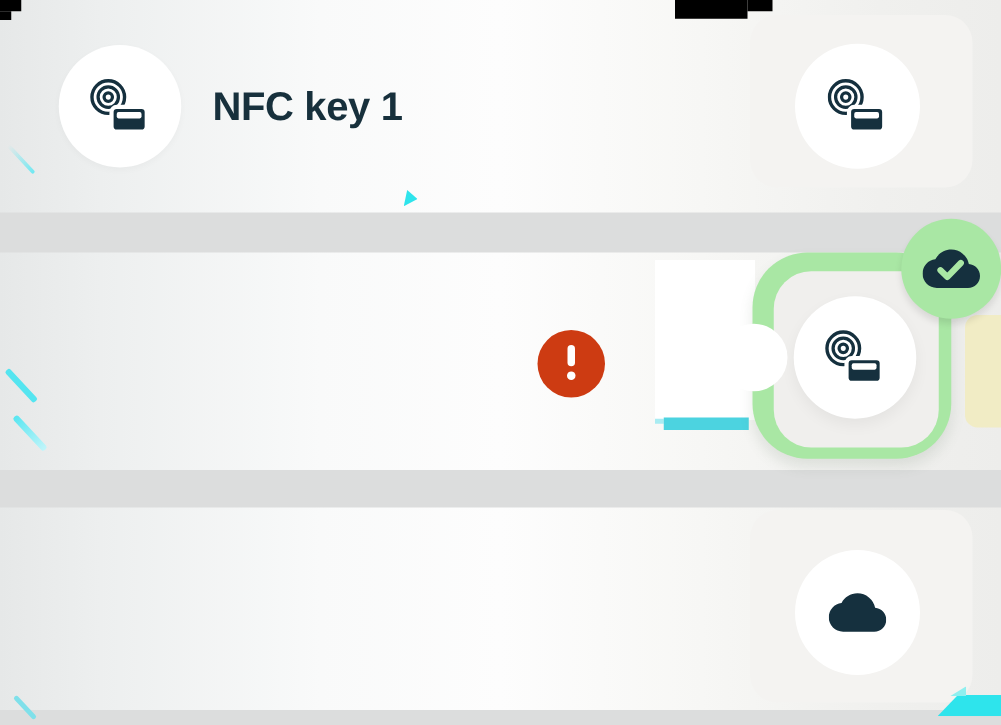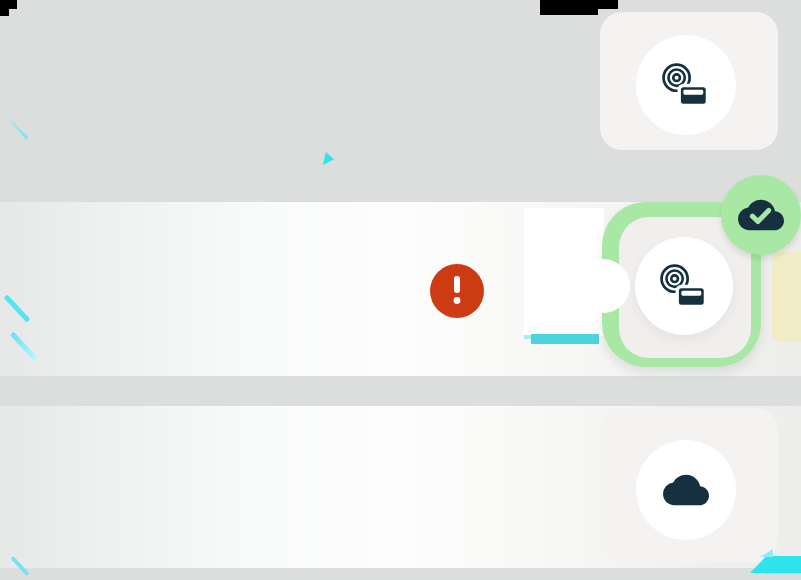--- a/index.html
+++ b/index.html
@@ -90,20 +90,32 @@
   .br-shape{left:750px; top:556px; width:51px; height:17px; background:var(--glitch_cyan);
     clip-path:polygon(0 100%, 32% 0, 100% 0, 100% 100%);}
   .br-tip{left:760px; top:549px; width:13px; height:8px; background:#8fefef;
     clip-path:polygon(0 100%, 100% 0, 100% 100%);}
 </style>
 </head>
 <body>
 
 <div class="stage">
 
+  <section class="row row1">
+    <div class="circle c-row1">
+      <svg class="icon" width="48" height="44" viewBox="0 0 46 42" aria-hidden="true">
+        <circle cx="14" cy="14" r="12.5" fill="none" stroke="currentColor" stroke-width="2.6"></circle>
+        <circle cx="14" cy="14" r="7.8" fill="none" stroke="currentColor" stroke-width="2.5"></circle>
+        <circle cx="14" cy="14" r="3.2" fill="none" stroke="currentColor" stroke-width="2.5"></circle>
+        <rect class="nfc-gap-stroke" x="16.5" y="21.5" width="27" height="19" rx="4" fill="currentColor" stroke-width="3.2"></rect>
+        <rect class="nfc-gap-fill" x="20.5" y="25.5" width="19" height="4.8" rx="1.4"></rect>
+      </svg>
+    </div>
+    <div class="key-label l-row1">NFC key 1</div>
+  </section>
 
   <section class="row row2">
     <div class="circle c-row2 muted">
       <svg class="icon muted-icon" width="48" height="44" viewBox="0 0 46 42" aria-hidden="true">
         <circle cx="14" cy="14" r="12.5" fill="none" stroke="currentColor" stroke-width="2.6"></circle>
         <circle cx="14" cy="14" r="7.8" fill="none" stroke="currentColor" stroke-width="2.5"></circle>
         <circle cx="14" cy="14" r="3.2" fill="none" stroke="currentColor" stroke-width="2.5"></circle>
         <rect class="nfc-gap-stroke" x="16.5" y="21.5" width="27" height="19" rx="4" fill="currentColor" stroke-width="3.2"></rect>
         <rect class="nfc-gap-fill" x="20.5" y="25.5" width="19" height="4.8" rx="1.4"></rect>
       </svg>

